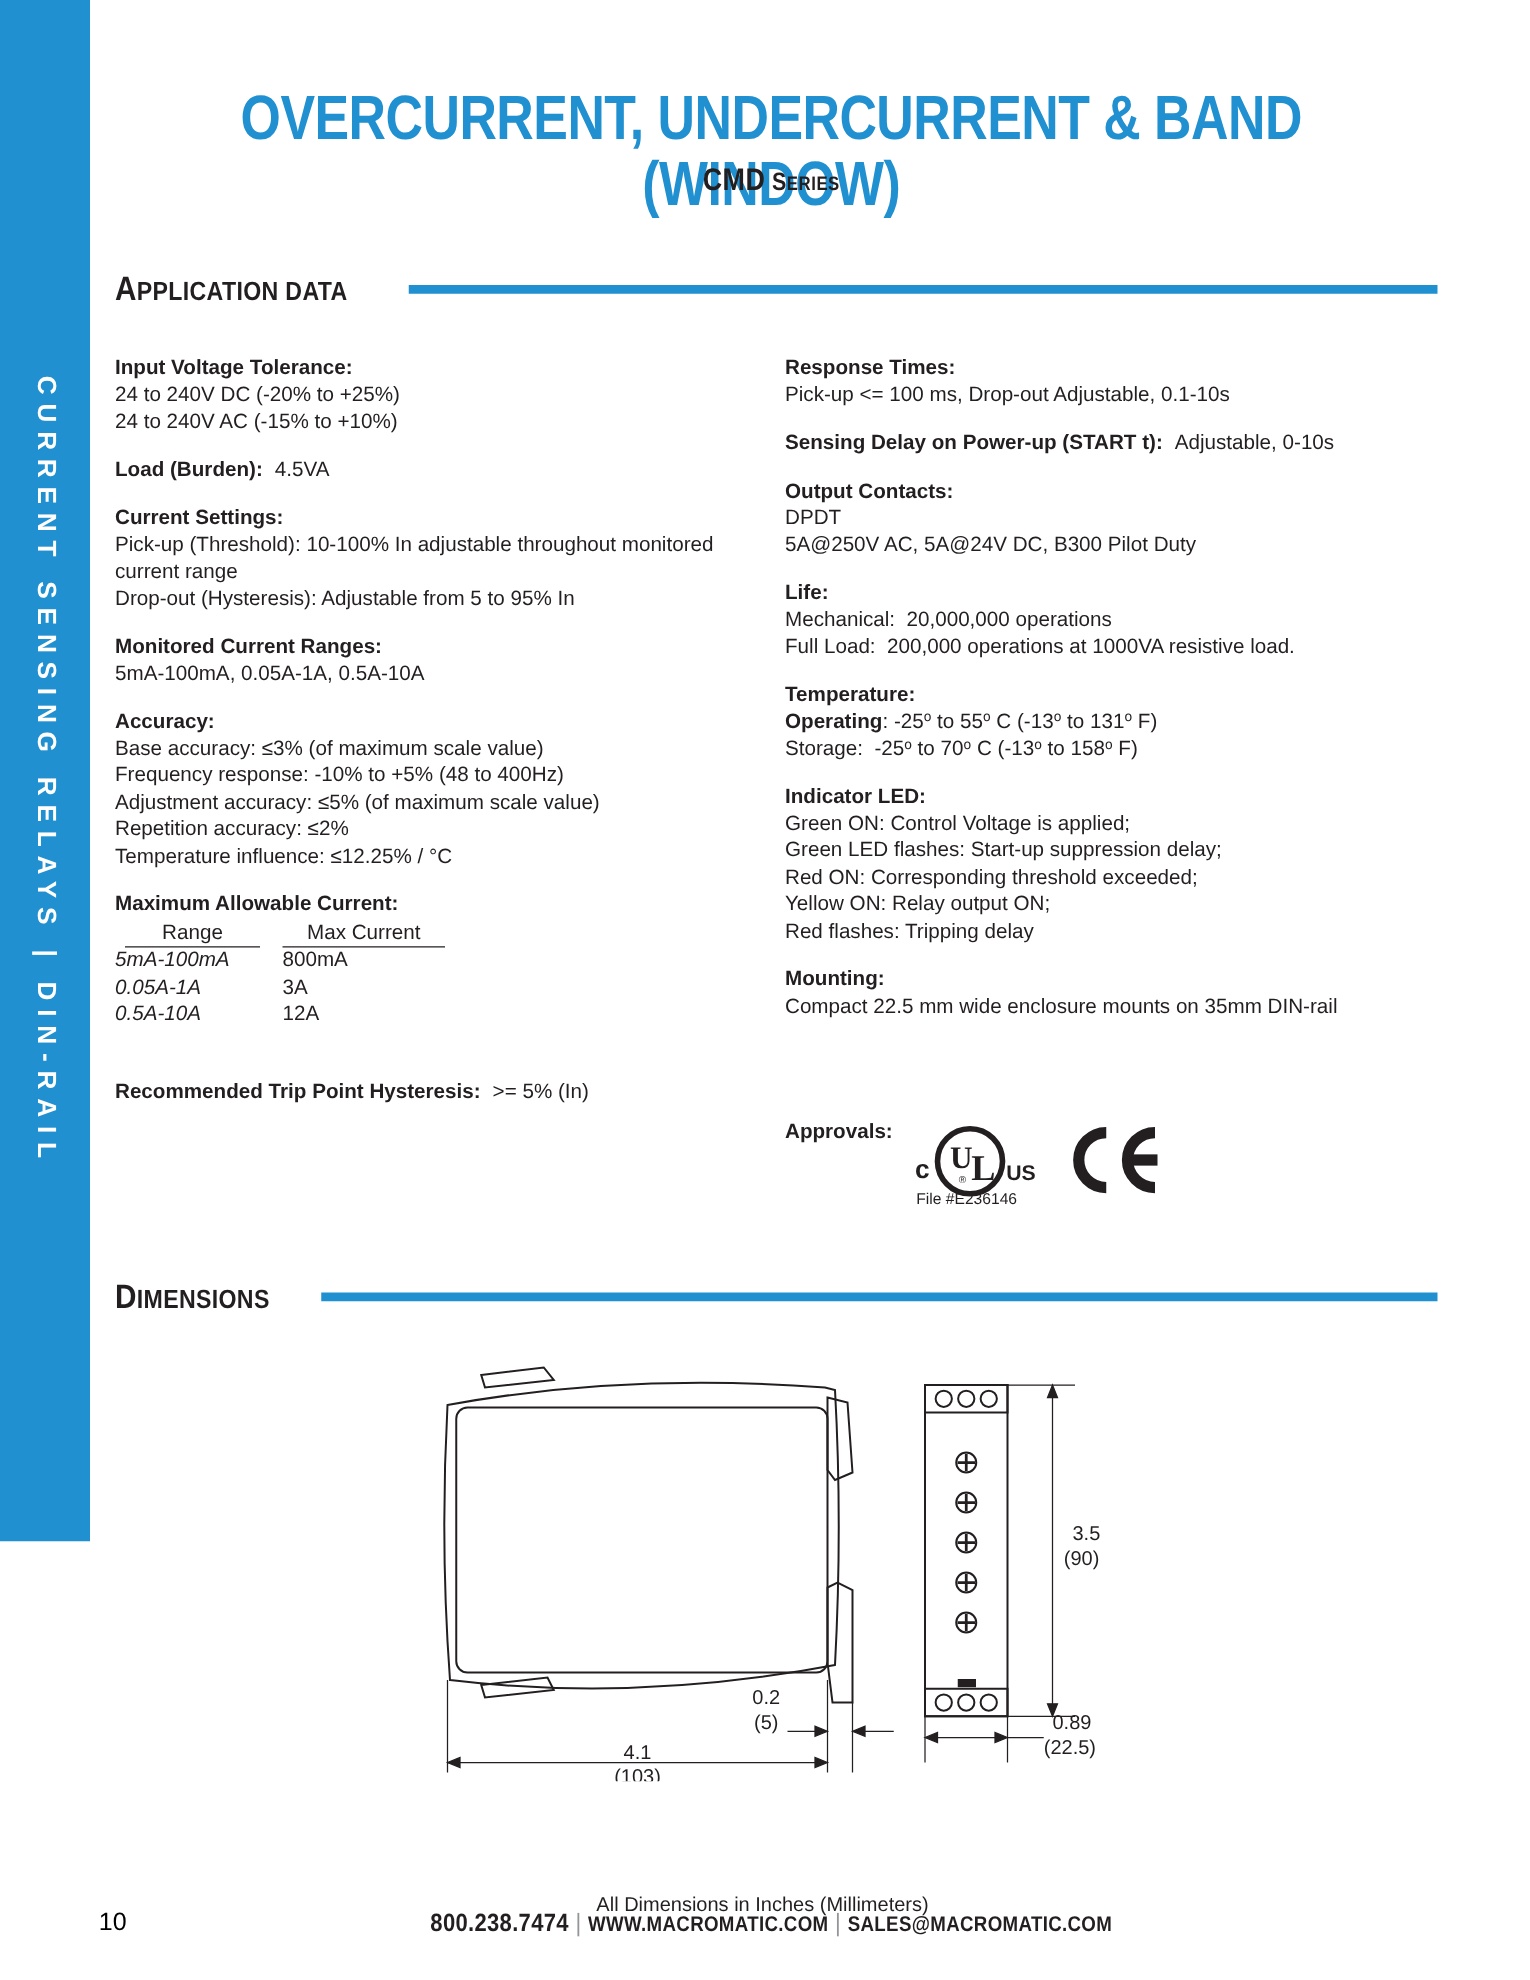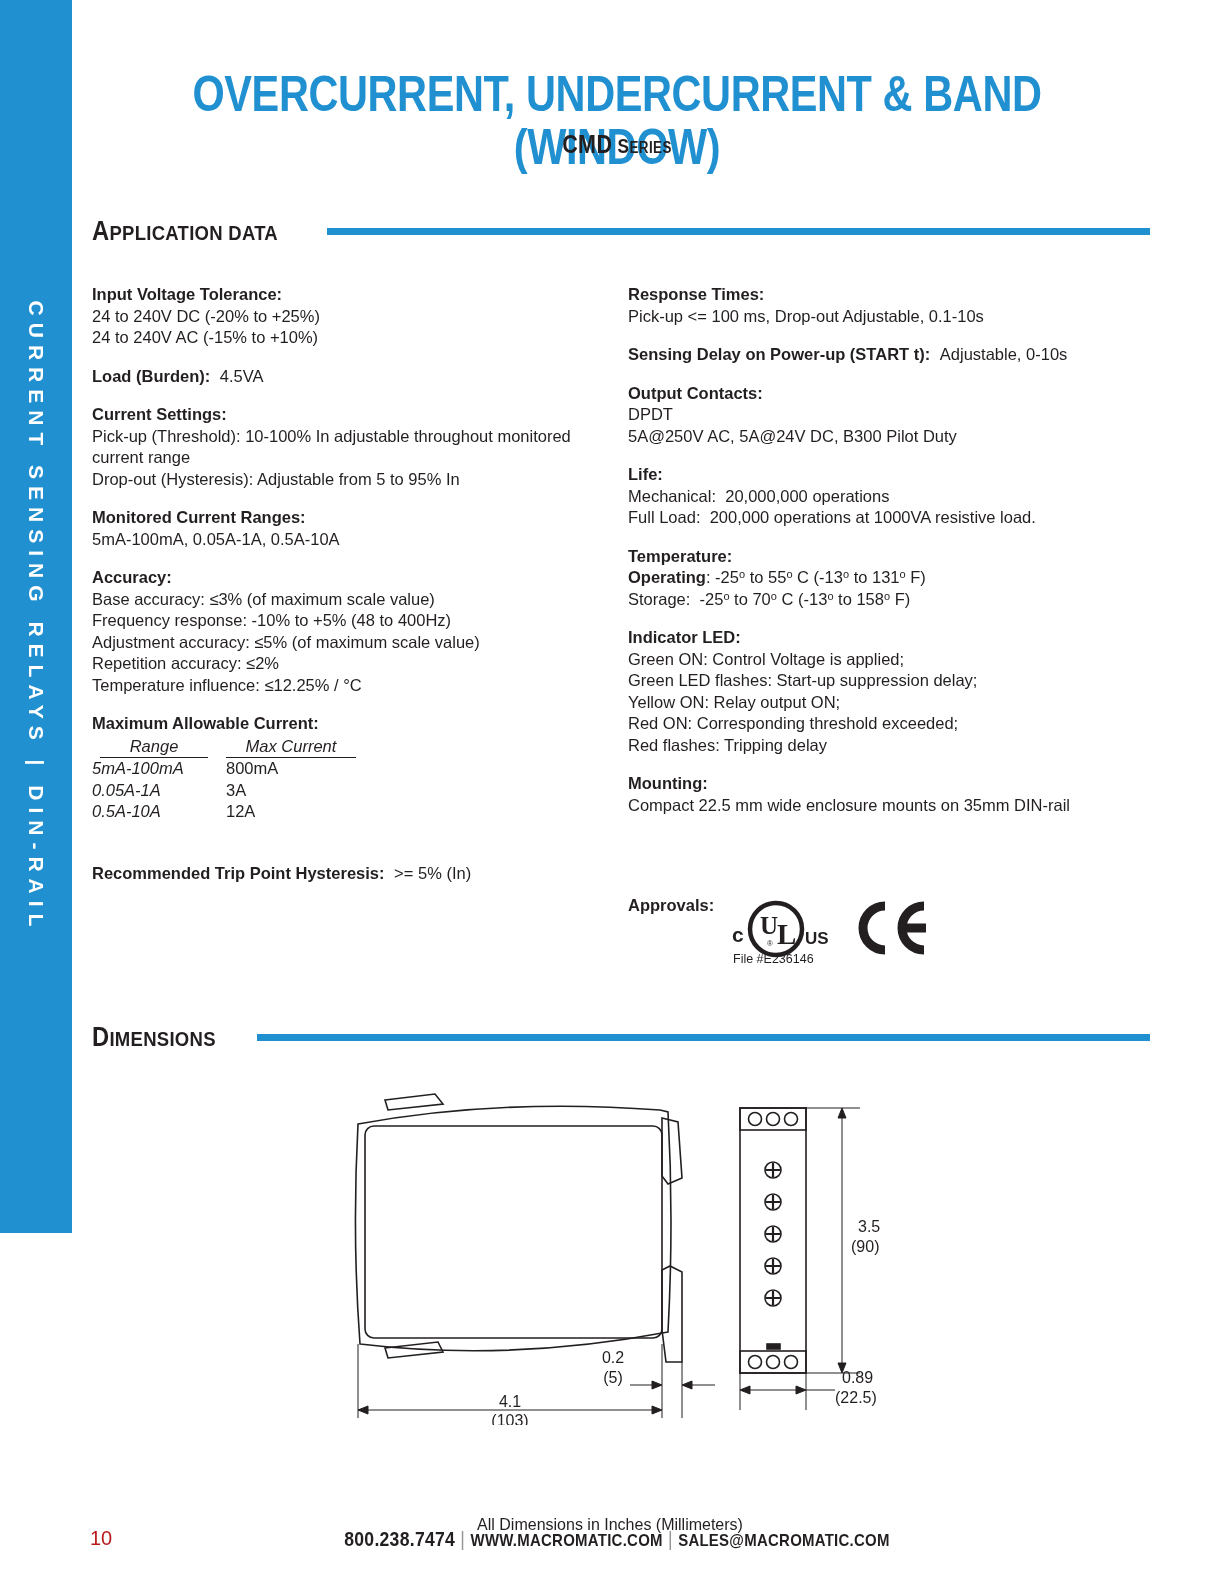--- a/index.html
+++ b/index.html
@@ -76,21 +76,21 @@
 
   
   .col { position: absolute; font-size: 16.5px; line-height: 21.5px; }
   .block { margin-bottom: 17px; }
   .hd { font-weight: bold; }
   .ln { white-space: pre-wrap; }
   sup.deg { font-size: 11px; vertical-align: 0.45em; line-height: 0; }
 
   
   .mtable { margin-top: 1px; }
-  .mtable .thead { display: flex; font-style: italic; }
+  .mtable .thead { display: flex; }
   .mtable .thead span {
     border-bottom: 1.5px solid #231f20;
     display: inline-block;
     text-align: center;
   }
   .mtable .th-range { width: 108px; margin-left: 8px; }
   .mtable .th-max   { width: 130px; margin-left: 18px; }
   .mtable .trow { display: flex; }
   .mtable .trow .c1 { width: 116px; font-style: italic; }
   .mtable .trow .c2 { width: 130px; margin-left: 18px; }
@@ -104,22 +104,22 @@
 
   
   .dim-svg { position: absolute; left: 330px; top: 1080px; }
   .dim-caption {
     position: absolute; left: 330px; top: 1516px; width: 560px;
     text-align: center; font-size: 16px;
   }
 
   
   .page-num {
-    position: absolute; left: 90px; top: 1527px;
-    font-size: 20px; color: #b91c1c;
+    position: absolute; left: 79px; top: 1527px;
+    font-size: 20px; color: #000000;
   }
   .footer-contact {
     position: absolute; left: 72px; top: 1528px; width: 1090px;
     text-align: center;
     font-family: "Liberation Sans Narrow", "Liberation Sans", sans-serif;
     font-weight: bold; font-size: 20px; color: #231f20;
     letter-spacing: 0.3px;
     transform: scaleX(0.88);
     transform-origin: center center;
   }
@@ -231,22 +231,22 @@
     <div class="block">
       <div class="hd">Temperature:</div>
       <div class="ln"><span class="hd">Operating</span><span>: -25<sup class="deg">o</sup> to 55<sup class="deg">o</sup> C (-13<sup class="deg">o</sup> to 131<sup class="deg">o</sup> F)</span></div>
       <div class="ln">Storage:  -25<sup class="deg">o</sup> to 70<sup class="deg">o</sup> C (-13<sup class="deg">o</sup> to 158<sup class="deg">o</sup> F)</div>
     </div>
 
     <div class="block">
       <div class="hd">Indicator LED:</div>
       <div class="ln">Green ON: Control Voltage is applied;</div>
       <div class="ln">Green LED flashes: Start-up suppression delay;</div>
+      <div class="ln">Red ON: Corresponding threshold exceeded;</div>
       <div class="ln">Yellow ON: Relay output ON;</div>
-      <div class="ln">Red ON: Corresponding threshold exceeded;</div>
       <div class="ln">Red flashes: Tripping delay</div>
     </div>
 
     <div class="block">
       <div class="hd">Mounting:</div>
       <div class="ln">Compact 22.5 mm wide enclosure mounts on 35mm DIN-rail</div>
     </div>
   </div>
 
   <div class="approvals-row">

